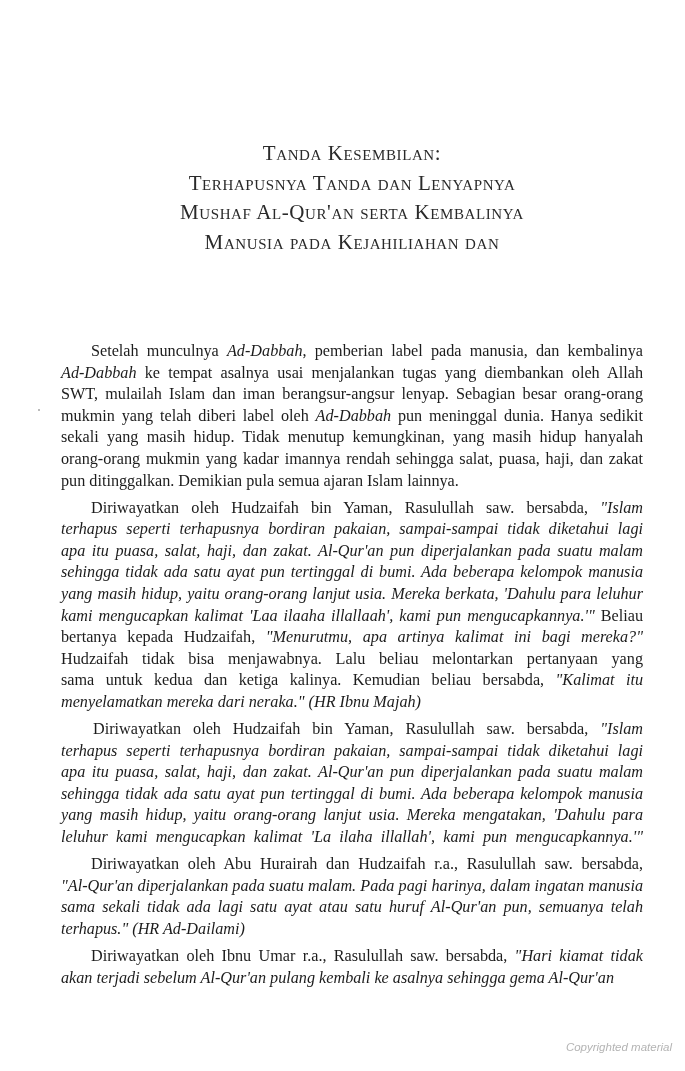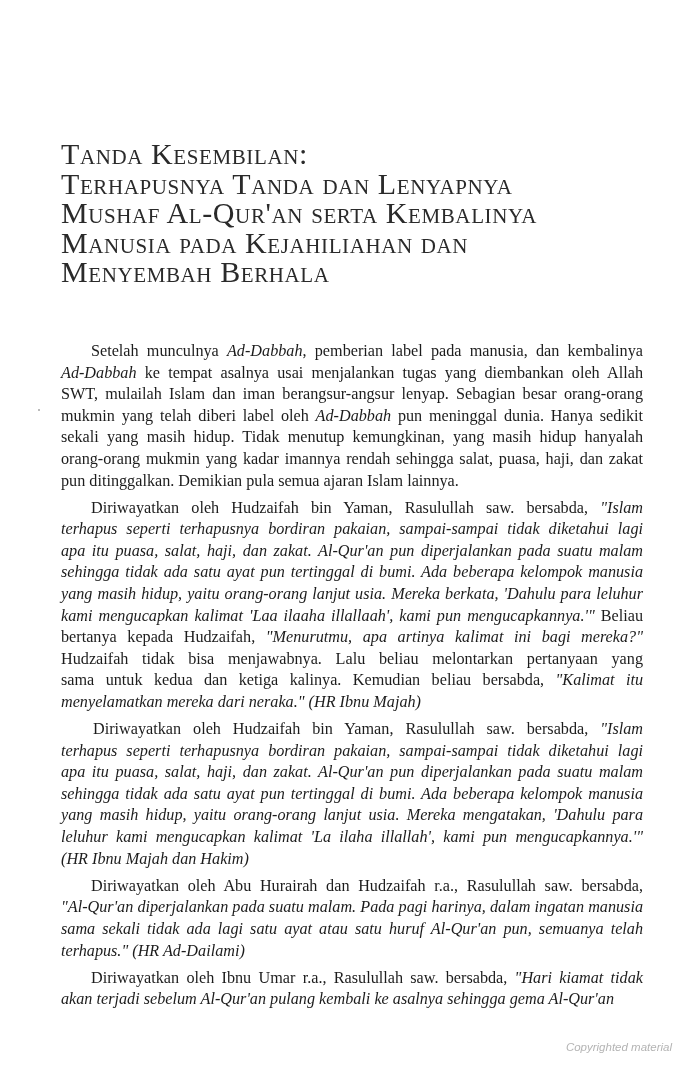--- a/index.html
+++ b/index.html
@@ -5,24 +5,24 @@
   html, body { margin: 0; padding: 0; background: #ffffff; }
   body {
     width: 685px; height: 1071px; overflow: hidden; position: relative;
     color: #1a1a1a;
   }
   .page {
     position: absolute; left: 61px; top: 0; width: 582px;
   }
   .title {
     position: absolute; left: 0; top: 139px; width: 582px;
-    text-align: left;
+    text-align: center;
     font-family: "Liberation Serif", serif;
     font-variant: small-caps;
-    font-size: 30px; line-height: 29.5px;
+    font-size: 21px; line-height: 29.5px;
     letter-spacing: 0.6px;
     color: #2a2a2a;
     font-weight: normal;
     margin: 0;
   }
   .title span { display: block; white-space: nowrap; }
   .body {
     position: absolute; left: 0; top: 312px; width: 582px;
     font-family: "Liberation Serif", serif;
     font-size: 16.2px; line-height: 21.6px;
@@ -45,21 +45,20 @@
 </style>
 </head>
 <body>
 
 <div class="page">
   <h1 class="title">
     <span>Tanda Kesembilan:</span>
     <span>Terhapusnya Tanda dan Lenyapnya</span>
     <span>Mushaf Al-Qur'an serta Kembalinya</span>
     <span>Manusia pada Kejahiliahan dan</span>
-    <span>Menyembah Berhala</span>
   </h1>
 
   <div class="body" id="body">
       <div class="para" style="text-indent: 0px; margin-top: 29px;">
         <span class="line first"><span>Setelah munculnya </span><span class="it">Ad-Dabbah</span><span>, pemberian label pada manusia, dan kembalinya</span></span>
         <span class="line"><span class="it">Ad-Dabbah</span><span> ke tempat asalnya usai menjalankan tugas yang diembankan oleh Allah</span></span>
         <span class="line"><span>SWT, mulailah Islam dan iman berangsur-angsur lenyap. Sebagian besar orang-orang</span></span>
         <span class="line"><span>mukmin yang telah diberi label oleh </span><span class="it">Ad-Dabbah</span><span> pun meninggal dunia. Hanya sedikit</span></span>
         <span class="line"><span>sekali yang masih hidup. Tidak menutup kemungkinan, yang masih hidup hanyalah</span></span>
         <span class="line"><span>orang-orang mukmin yang kadar imannya rendah sehingga salat, puasa, haji, dan zakat</span></span>
@@ -77,21 +76,20 @@
         <span class="line"><span>sama untuk kedua dan ketiga kalinya. Kemudian beliau bersabda, </span><span class="it">"Kalimat itu</span></span>
         <span class="line last"><span class="it">menyelamatkan mereka dari neraka." (HR Ibnu Majah)</span></span>
       </div>
       <div class="para" style="text-indent: 0px;">
         <span class="line first-small"><span>Diriwayatkan oleh Hudzaifah bin Yaman, Rasulullah saw. bersabda, </span><span class="it">"Islam</span></span>
         <span class="line"><span class="it">terhapus seperti terhapusnya bordiran pakaian, sampai-sampai tidak diketahui lagi</span></span>
         <span class="line"><span class="it">apa itu puasa, salat, haji, dan zakat. Al-Qur'an pun diperjalankan pada suatu malam</span></span>
         <span class="line"><span class="it">sehingga tidak ada satu ayat pun tertinggal di bumi. Ada beberapa kelompok manusia</span></span>
         <span class="line"><span class="it">yang masih hidup, yaitu orang-orang lanjut usia. Mereka mengatakan, 'Dahulu para</span></span>
         <span class="line"><span class="it">leluhur kami mengucapkan kalimat 'La ilaha illallah', kami pun mengucapkannya.'"</span></span>
-        <span class="line last"><span class="it">(HR Ibnu Majah dan Hakim)</span></span>
       </div>
       <div class="para" style="text-indent: 0px;">
         <span class="line first"><span>Diriwayatkan oleh Abu Hurairah dan Hudzaifah r.a., Rasulullah saw. bersabda,</span></span>
         <span class="line"><span class="it">"Al-Qur'an diperjalankan pada suatu malam. Pada pagi harinya, dalam ingatan manusia</span></span>
         <span class="line"><span class="it">sama sekali tidak ada lagi satu ayat atau satu huruf Al-Qur'an pun, semuanya telah</span></span>
         <span class="line last"><span class="it">terhapus." (HR Ad-Dailami)</span></span>
       </div>
       <div class="para" style="text-indent: 0px;">
         <span class="line first"><span>Diriwayatkan oleh Ibnu Umar r.a., Rasulullah saw. bersabda, </span><span class="it">"Hari kiamat tidak</span></span>
         <span class="line last"><span class="it">akan terjadi sebelum Al-Qur'an pulang kembali ke asalnya sehingga gema Al-Qur'an</span></span>

